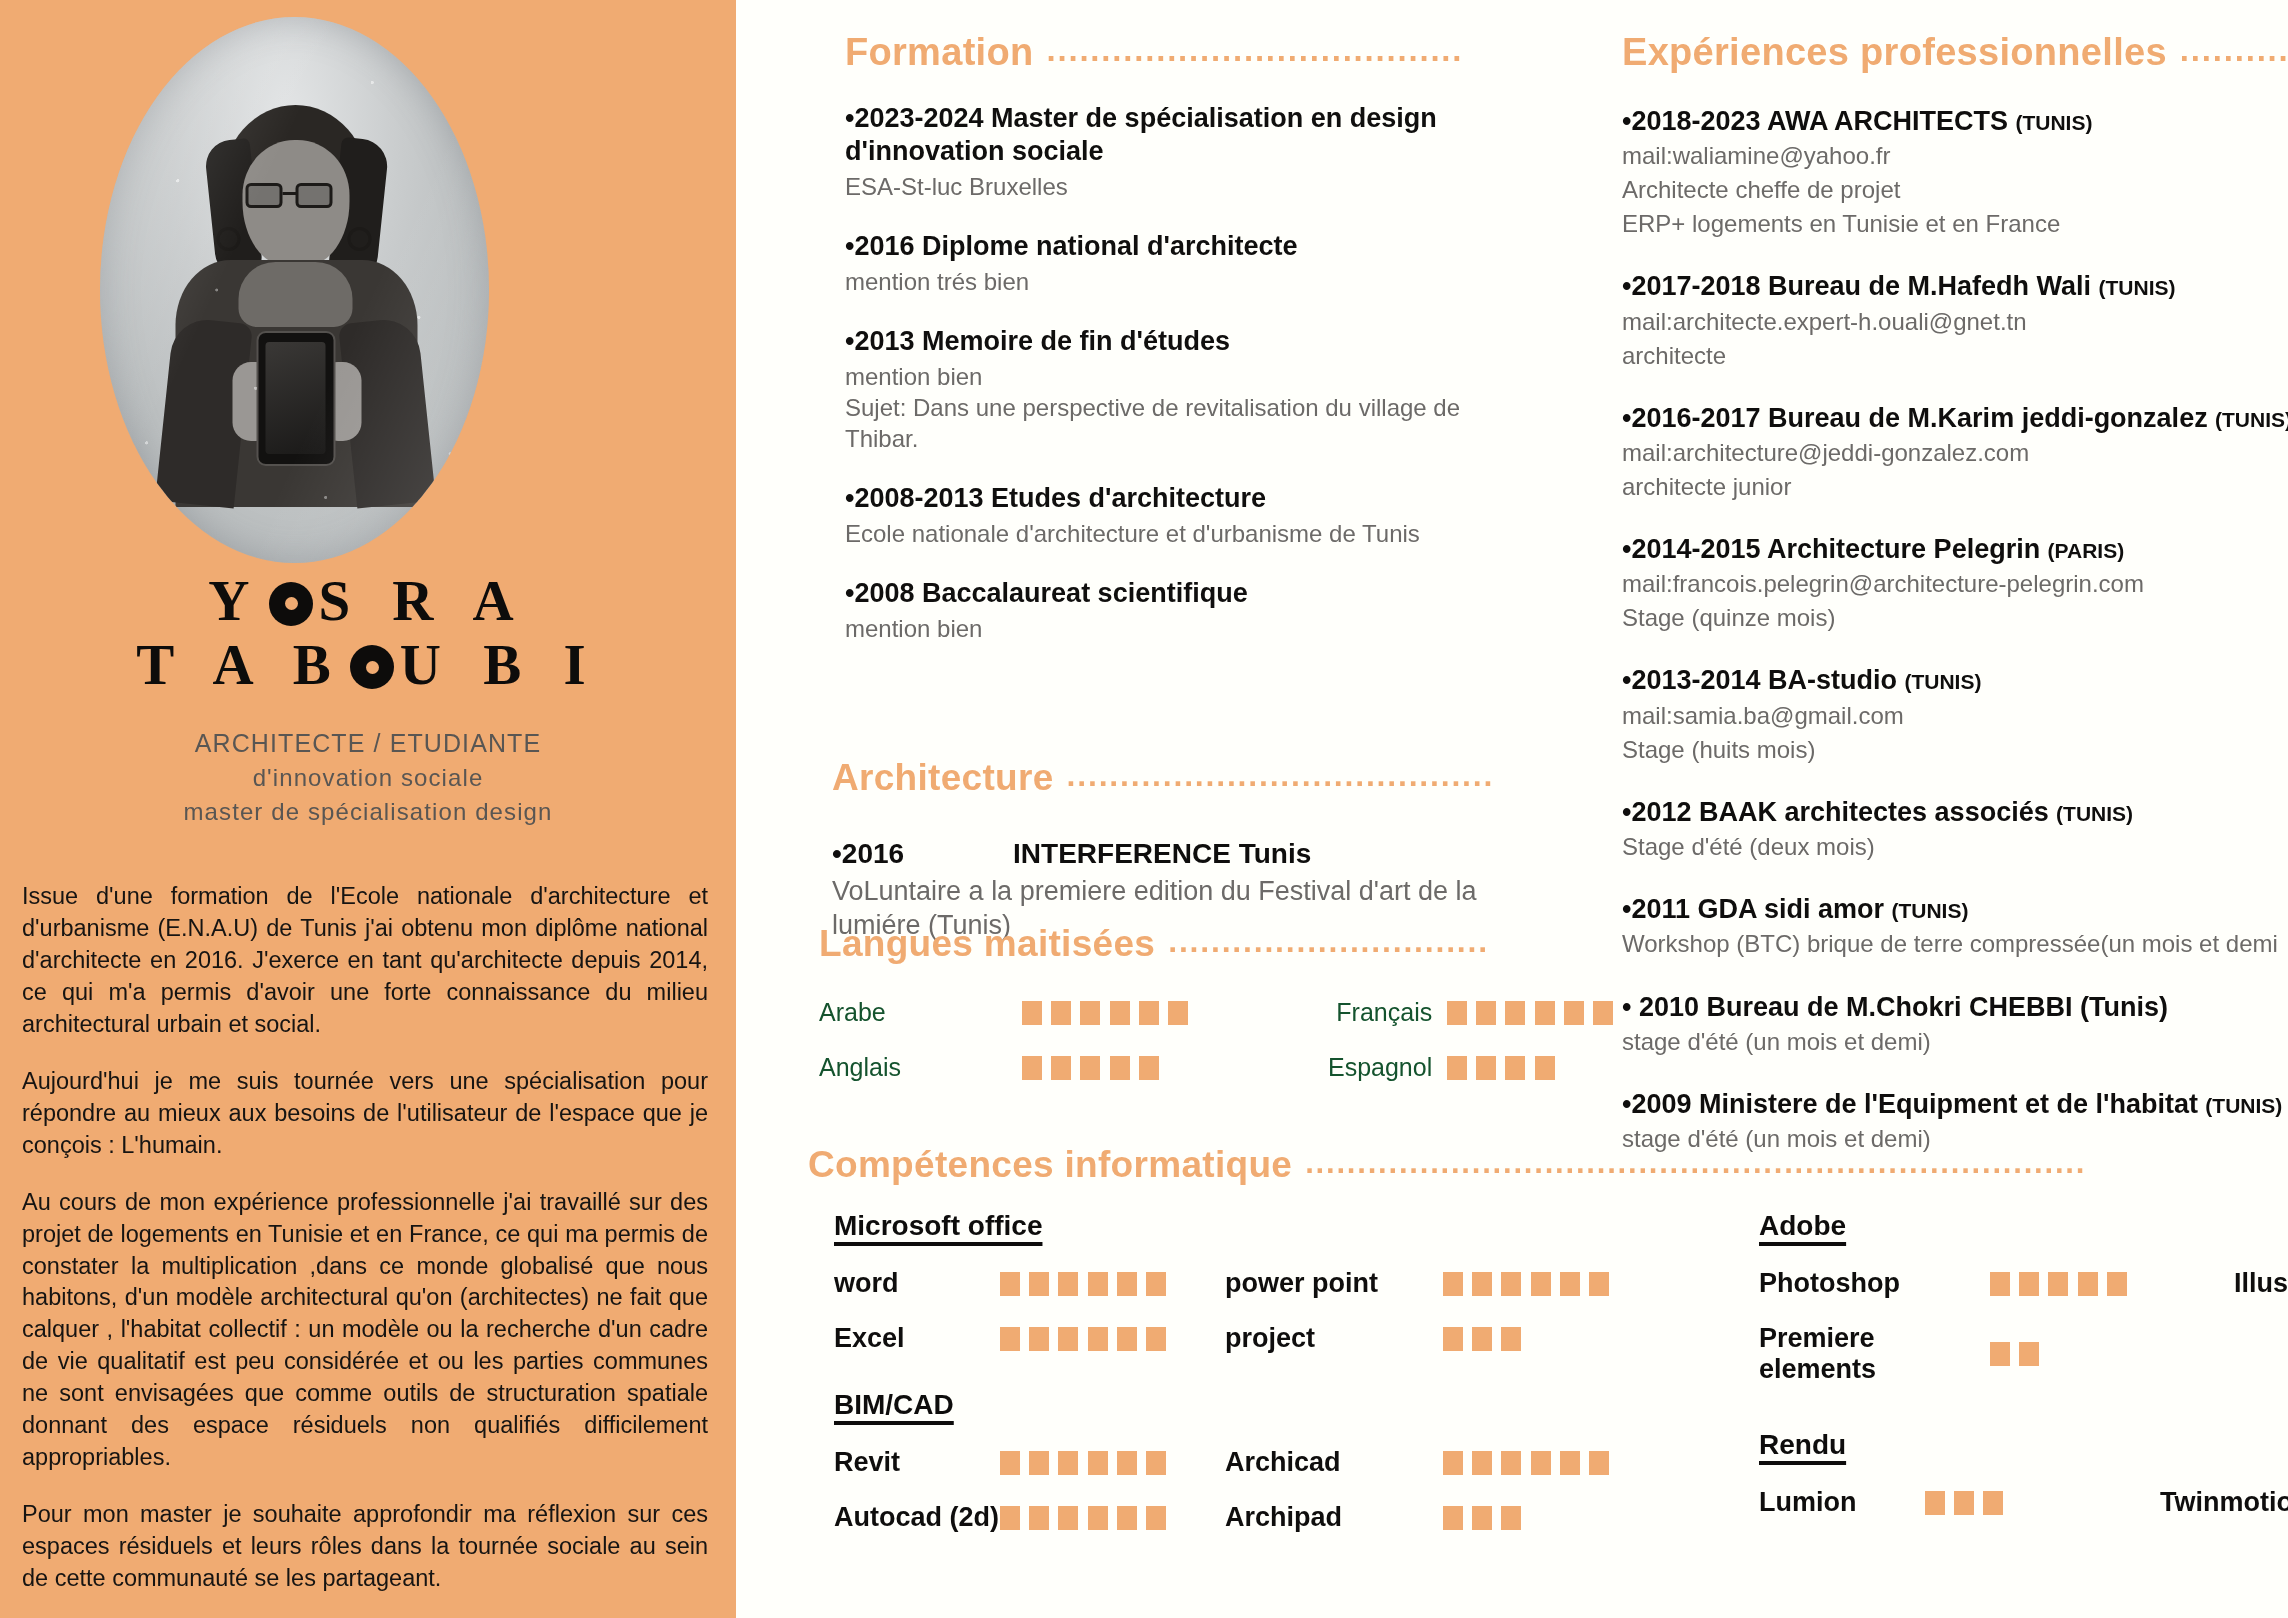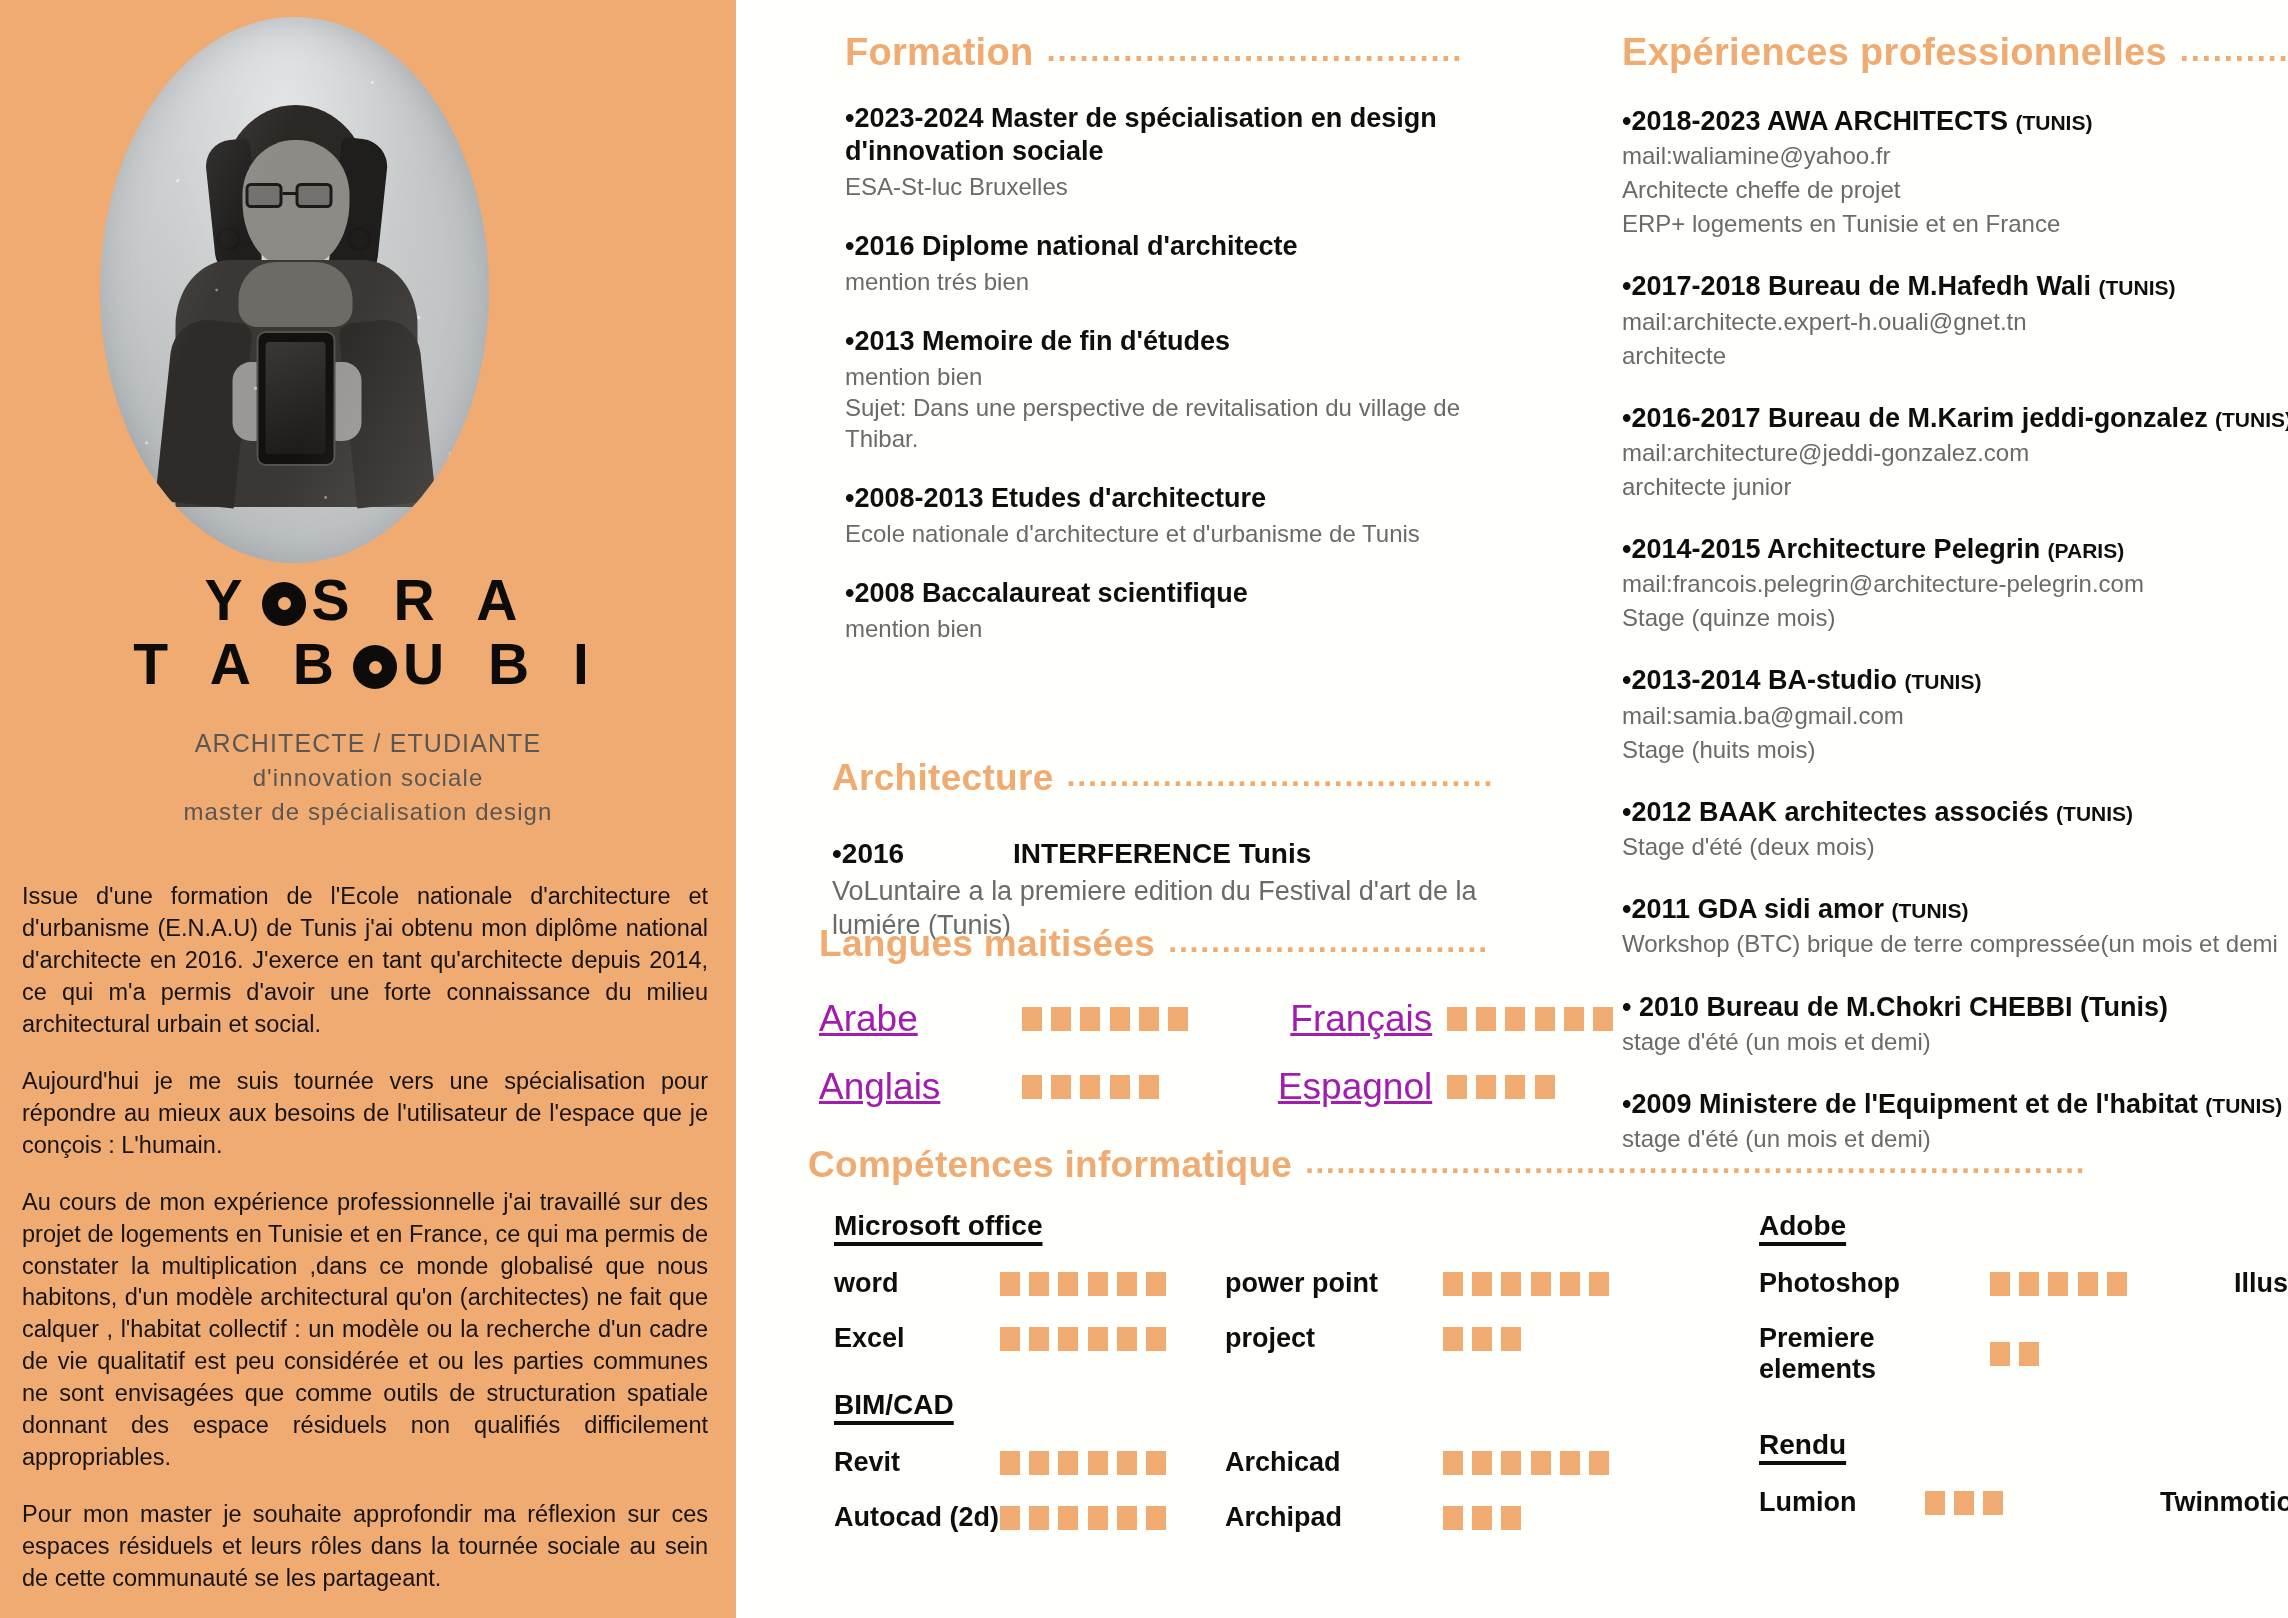--- a/index.html
+++ b/index.html
@@ -134,20 +134,21 @@
     pointer-events:none;
   }
 
   .name-block { position:absolute; left:0; right:0; top: 569px; text-align:center; }
   .name-line {
     font-weight: 900;
     font-size: 57px;
     letter-spacing: 14px;
     color: #0d0c0b;
     line-height: 1.12;
+    font-family: Liberation Serif, serif;
   }
   .name-line .o-dot {
     display:inline-block; width: 44px; height: 44px; border-radius: 50%;
     background: #0d0c0b; position: relative; vertical-align: -5.5px; margin: 0 5.5px;
   }
   .name-line .o-dot::after {
     content:""; position:absolute; left: 15.7px; top: 15.7px; width: 13px; height: 13px;
     border-radius:50%; background: #f0ab72;
   }
   .role {
@@ -233,21 +234,21 @@
   .col-langues .sec-title { font-size: 37px; }
   .col-langues .sec-title .dots { font-size: 32px; }
 
   .lang-grid {
     margin-top: 33px;
     display: grid;
     grid-template-columns: 203px 240px 185px auto;
     row-gap: 26px;
     align-items: center;
   }
-  .lang-label { font-size: 37px; color:#a21caf;text-decoration:underline; }
+  .lang-label { font-size: 25px; color:#14532d; }
   .lang-label.right { text-align: right; padding-right: 14.8px; }
   .boxes { display: flex; gap: 9.2px; }
   .box { width: 20px; height: 24px; background: #f0ab72; }
 
   
   .col-comp {
     position: absolute;
     left: 72px; top: 1144px; width: 2141px;
   }
   .col-comp .sec-title { font-size: 37px; }

